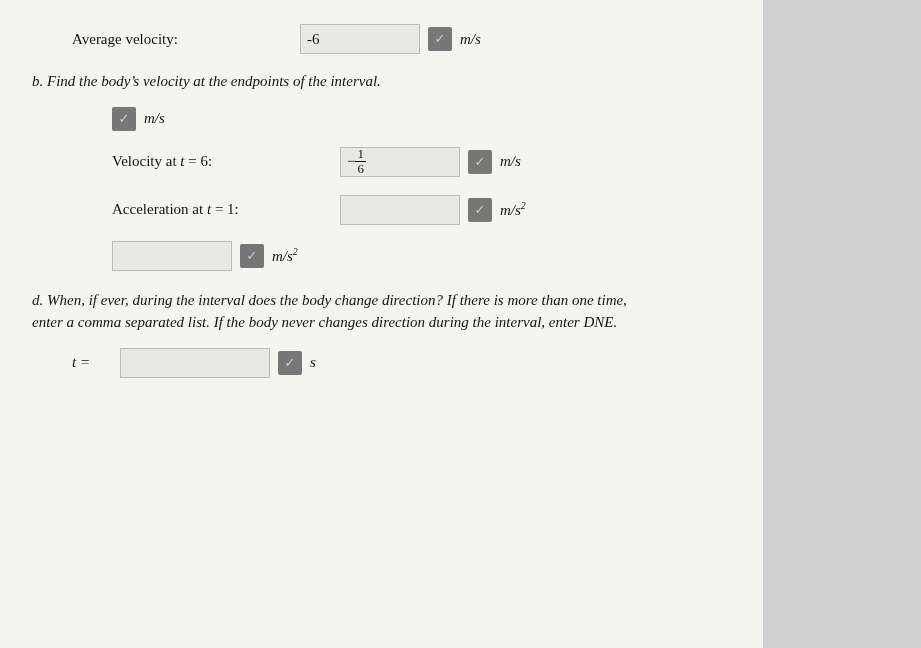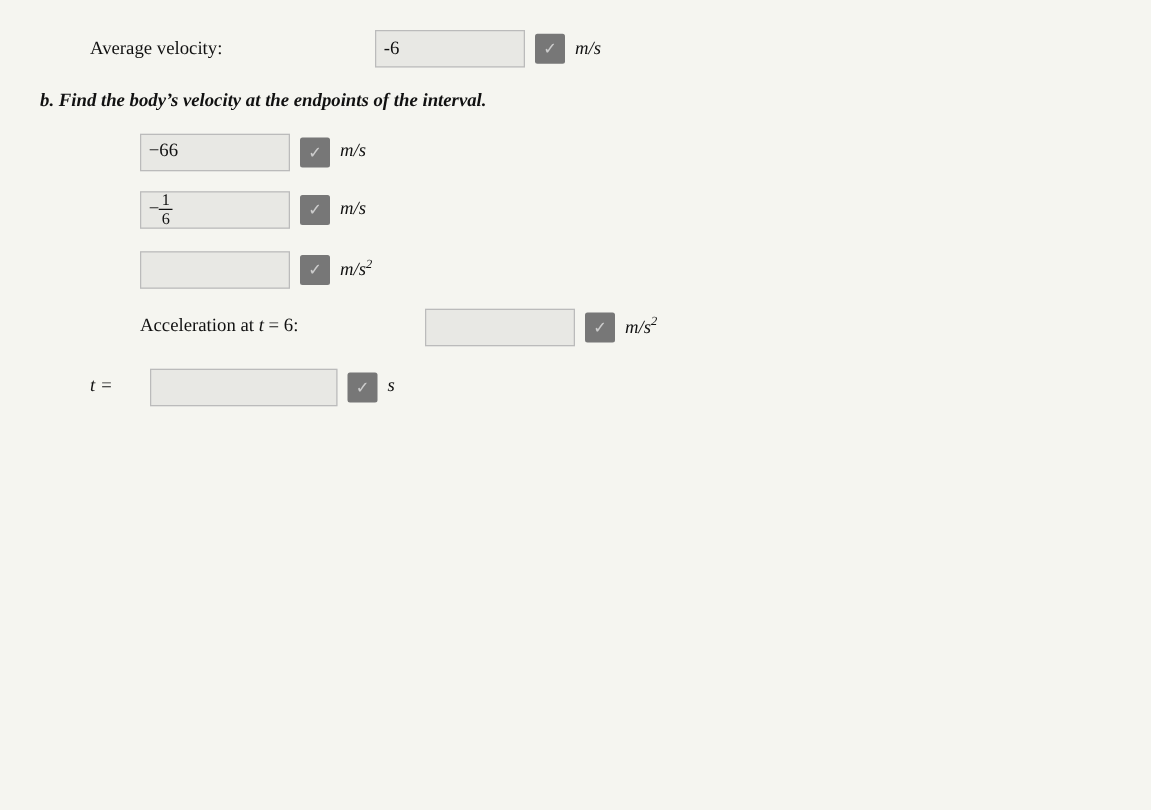--- a/index.html
+++ b/index.html
@@ -5,21 +5,21 @@
     * { box-sizing: border-box; margin: 0; padding: 0; }
 
     body {
       background: #d0d0d0;
       font-family: Georgia, 'Times New Roman', serif;
       font-size: 16px;
       color: #111;
     }
 
     .page {
-      width: 921px;
+      width: 763px;
       min-height: 648px;
       background: #f5f5f0;
       padding: 24px 32px 32px 32px;
       position: relative;
     }
 
     .avg-velocity-row {
       display: flex;
       align-items: center;
       gap: 8px;
@@ -118,21 +118,20 @@
 
     .math-expr {
       font-style: italic;
     }
 
     .section-heading {
       font-size: 15px;
       font-style: italic;
       margin-bottom: 14px;
       line-height: 1.5;
-      font-weight: bold;
     }
 
     .t-row {
       display: flex;
       align-items: center;
       gap: 8px;
       padding-left: 40px;
     }
 
     .t-label {
@@ -164,63 +163,67 @@
     <div class="check-icon"></div>
     <span class="unit-label">m/s</span>
   </div>
 
   <div class="section-b">
     <div class="section-heading">
       <span>b. Find the body’s velocity at the endpoints of the interval.</span>
     </div>
 
     <div class="input-row">
-      <div class="answer-box">
-        <span>−66</span>
-      </div>
       <div class="check-icon"></div>
       <span class="unit-label">m/s</span>
     </div>
 
     <div class="input-row">
+      <span class="row-label">
+        <span>Velocity at </span><span class="math-expr">t</span><span> = 6:</span>
+      </span>
       <div class="answer-box">
         <span>−</span>
         <span class="fraction">
           <span class="num">1</span>
           <span class="den">6</span>
         </span>
       </div>
       <div class="check-icon"></div>
       <span class="unit-label">m/s</span>
     </div>
   </div>
 
   <div class="section-c">
 
     <div class="input-row">
-      <div class="answer-box empty">
-        <span></span>
-      </div>
-      <div class="check-icon"></div>
-      <span class="unit-label">m/s<sup>2</sup></span>
-    </div>
-
-    <div class="input-row">
       <span class="row-label">
-        <span>Acceleration at </span><span class="math-expr">t</span><span> = 6:</span>
+        <span>Acceleration at </span><span class="math-expr">t</span><span> = 1:</span>
       </span>
       <div class="answer-box empty">
         <span></span>
       </div>
       <div class="check-icon"></div>
       <span class="unit-label">m/s<sup>2</sup></span>
     </div>
+
+    <div class="input-row">
+      <div class="answer-box empty">
+        <span></span>
+      </div>
+      <div class="check-icon"></div>
+      <span class="unit-label">m/s<sup>2</sup></span>
+    </div>
   </div>
 
   <div class="section-d">
+    <div class="section-heading">
+      <div>d. When, if ever, during the interval does the body change direction? If there is more than one time,</div>
+      <div>enter a comma separated list. If the body never changes direction during the interval, enter DNE.</div>
+    </div>
 
     <div class="t-row">
       <span class="t-label math-expr">t =</span>
       <div class="answer-box empty" style="width:150px;"></div>
       <div class="check-icon"></div>
       <span class="unit-label">s</span>
     </div>
   </div>
 
 </div>

